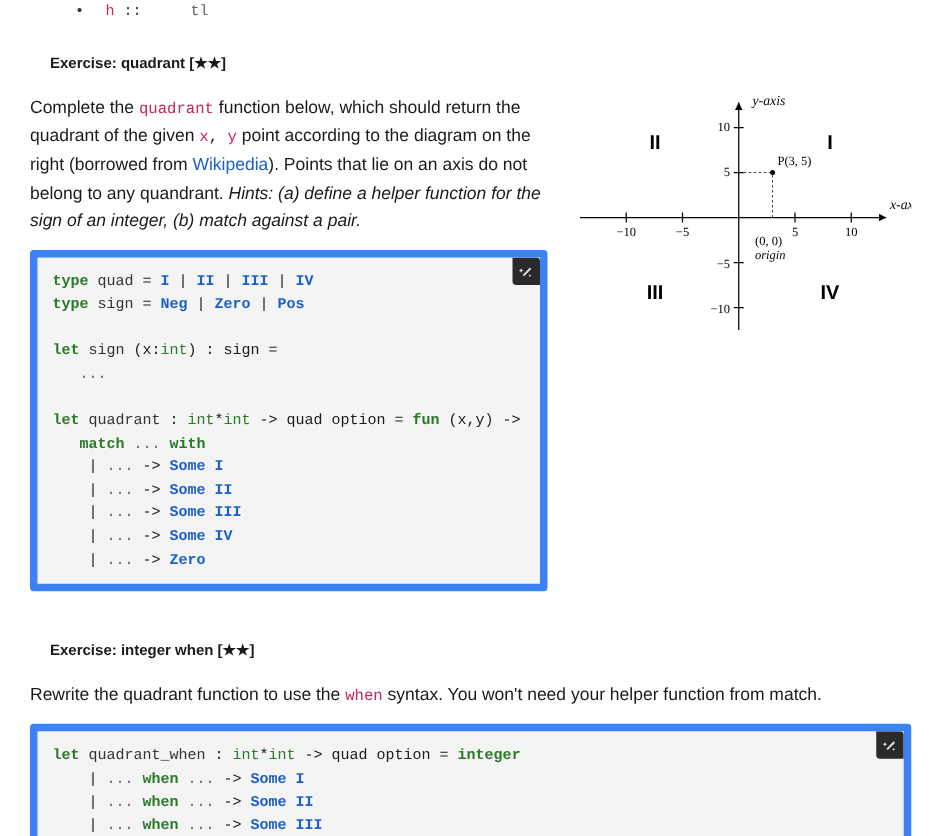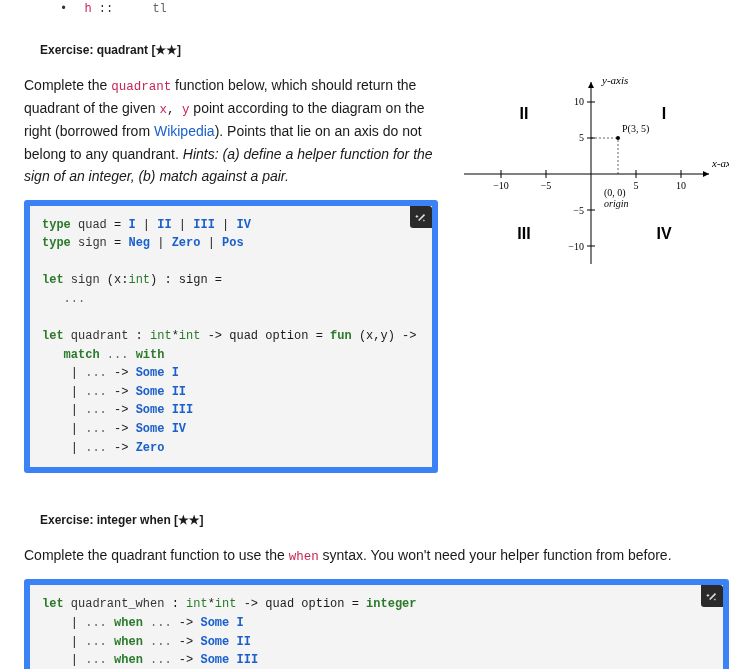--- a/index.html
+++ b/index.html
@@ -185,21 +185,21 @@
       <text class="quad-label" x="70" y="165" text-anchor="middle">III</text>
       <text class="quad-label" x="210" y="165" text-anchor="middle">IV</text>
     </svg>
   </div>
 </div>
 
 <h3 class="exercise-title">
   <span>Exercise: integer when [★★]</span>
 </h3>
 <p class="body-text">
-  <span>Complete the quadrant function to use the </span><span class="inline-code tok-red">when</span><span> syntax. You won't need your helper function from before.</span>
+  <span>Rewrite the quadrant function to use the </span><span class="inline-code tok-red">when</span><span> syntax. You won't need your helper function from match.</span>
 </p>
 
 <div class="codeblock"><div class="run-btn"><svg viewBox="0 0 24 24">
         <path d="M7 17l10-10 2 2L9 19l-2-2zm-2-9l1 2 2 1-2 1-1 2-1-2-2-1 2-1 1-2zm12 8l.7 1.4 1.4.7-1.4.7L17 20l-.7-1.4L14.9 18l1.4-.7L17 16z"></path>
       </svg></div><span class="kw">let</span> <span class="id">quadrant_when</span><span> : </span><span class="ty">int</span><span>*</span><span class="ty">int</span><span> -&gt; quad option = </span><span class="kw">integer</span>
     | <span class="muted">...</span> <span class="kw">when</span> <span class="muted">...</span> <span>-&gt;</span> <span class="ctor">Some I</span>
     | <span class="muted">...</span> <span class="kw">when</span> <span class="muted">...</span> <span>-&gt;</span> <span class="ctor">Some II</span>
     | <span class="muted">...</span> <span class="kw">when</span> <span class="muted">...</span> <span>-&gt;</span> <span class="ctor">Some III</span>
     | <span class="muted">...</span> <span class="kw">when</span> <span class="muted">...</span> <span>-&gt;</span> <span class="ctor">Some IV</span>
     |   </div>

